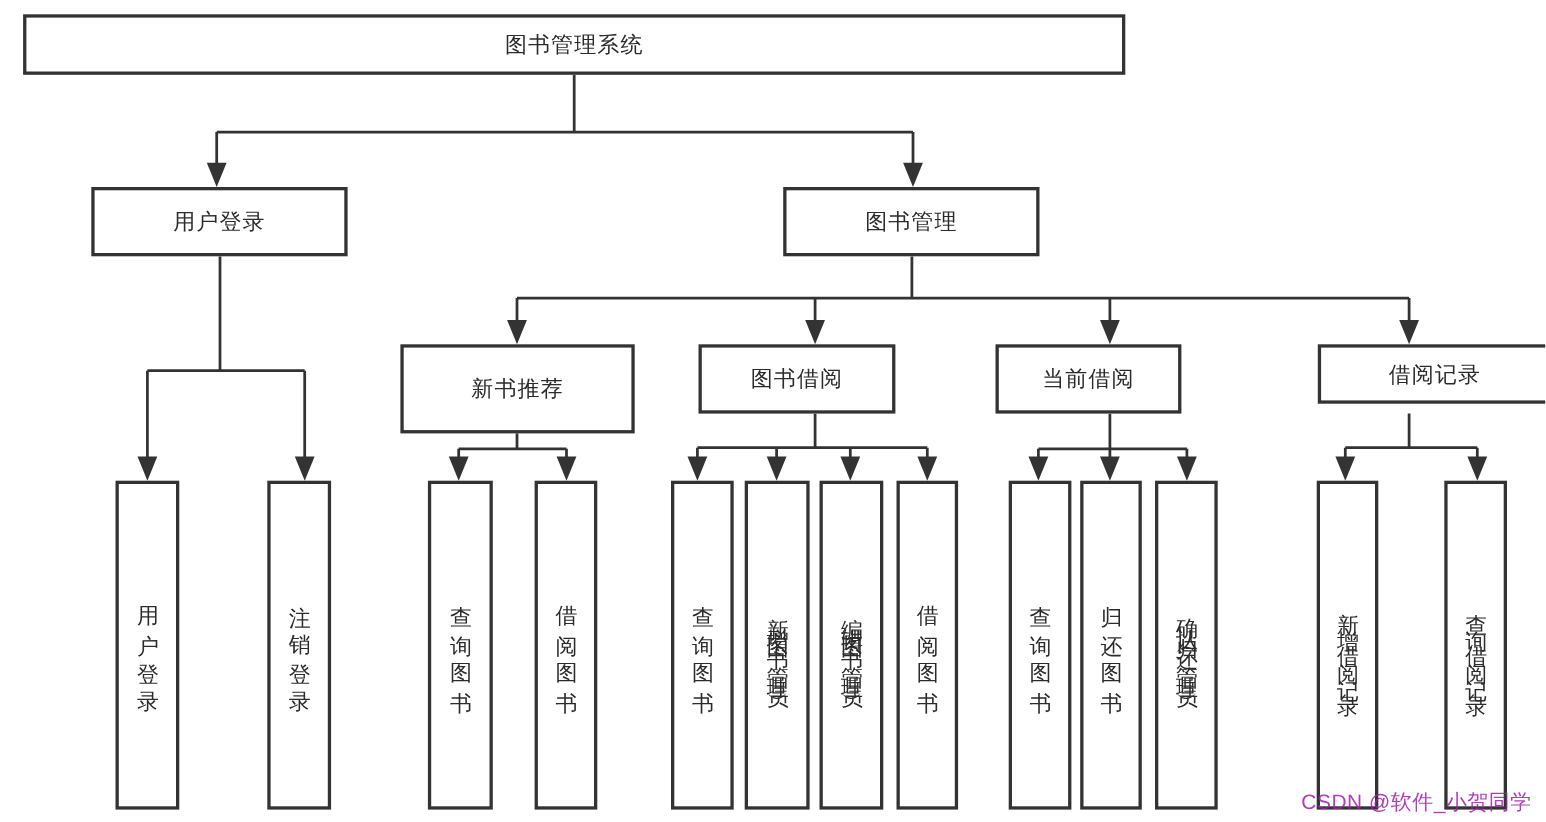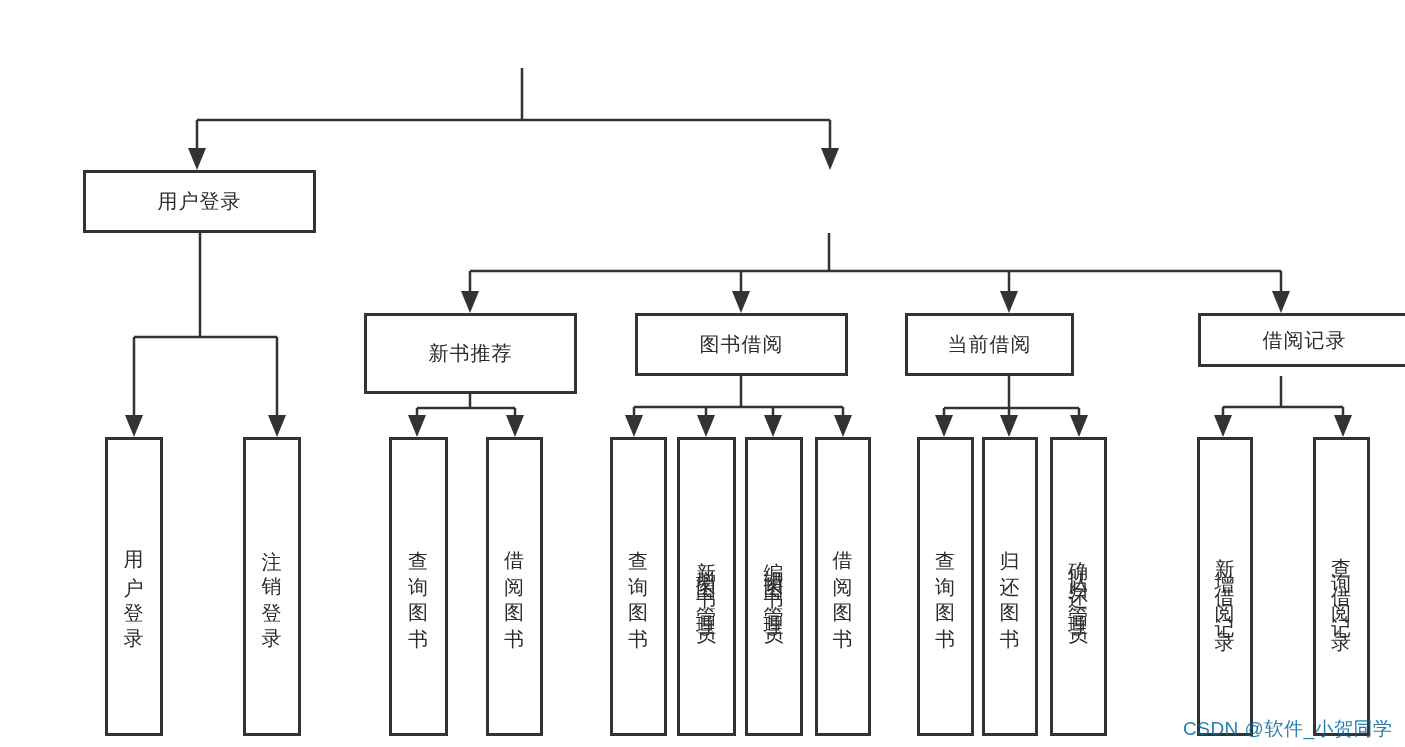--- a/index.html
+++ b/index.html
@@ -27,21 +27,21 @@
     writing-mode:vertical-rl;
     text-orientation:mixed;
     font-size:20px;color:#2b2b2b;
     line-height:1;
   }
   .len-4{letter-spacing:26px;}
   .len-6{letter-spacing:15px;}
   .len-9{letter-spacing:9px;}
   #watermark{
     position:absolute;left:1183px;top:716px;
-    font-size:19px;color:#0369a1;opacity:.85;
+    font-size:19px;color:#a21caf;opacity:.85;
     white-space:nowrap;z-index:2;
     letter-spacing:0.5px;
   }
 </style>
 </head>
 <body>
 
 <div id="stage">
 
   <svg id="connectors" width="1405" height="747" viewBox="0 0 1405 747">
@@ -80,29 +80,35 @@
       <polygon points="773,437 764,415 782,415"></polygon>
       <polygon points="843,437 834,415 852,415"></polygon>
       <polygon points="944,437 935,415 953,415"></polygon>
       <polygon points="1009,437 1000,415 1018,415"></polygon>
       <polygon points="1079,437 1070,415 1088,415"></polygon>
       <polygon points="1223,437 1214,415 1232,415"></polygon>
       <polygon points="1343,437 1334,415 1352,415"></polygon>
     </g>
   </svg>
 
+  <div class="node" style="left:21px;top:13px;width:1002px;height:55px;">
+    <span class="hlabel">图书管理系统</span>
+  </div>
 
   <div class="node" style="left:83px;top:170px;width:233px;height:63px;">
     <span class="hlabel">用户登录</span>
+  </div>
+  <div class="node" style="left:712px;top:170px;width:233px;height:63px;">
+    <span class="hlabel">图书管理</span>
   </div>
 
   <div class="node" style="left:364px;top:313px;width:213px;height:81px;">
     <span class="hlabel">新书推荐</span>
   </div>
-  <div class="node" style="left:635px;top:313px;width:213px;height:63px;">
+  <div class="node" style="left:635px;top:313px;width:179px;height:63px;">
     <span class="hlabel">图书借阅</span>
   </div>
   <div class="node" style="left:905px;top:313px;width:169px;height:63px;">
     <span class="hlabel">当前借阅</span>
   </div>
   <div class="node" style="left:1198px;top:313px;width:213px;height:54px;">
     <span class="hlabel">借阅记录</span>
   </div>
 
   <div class="node" style="left:105px;top:437px;width:58px;height:299px;">

